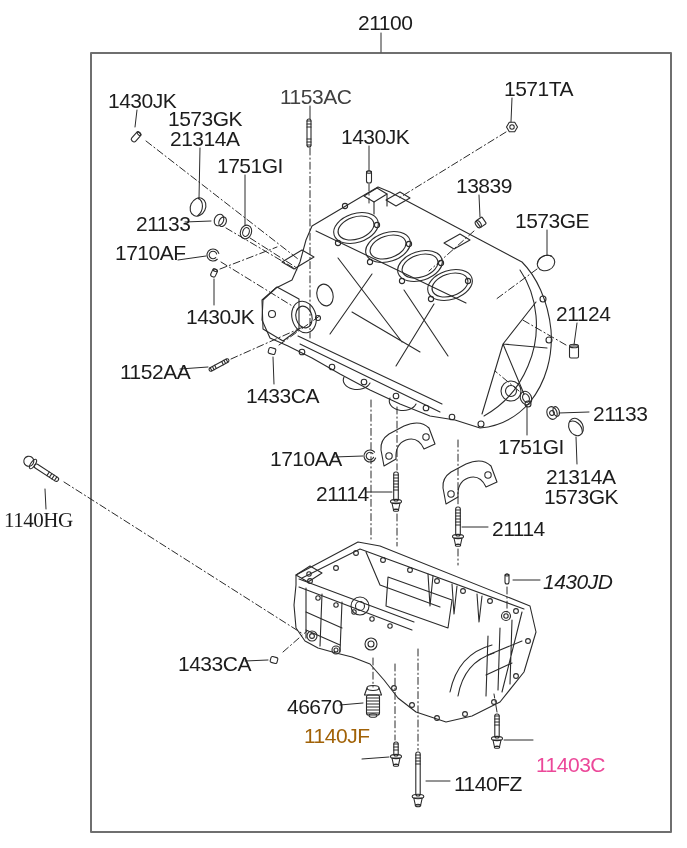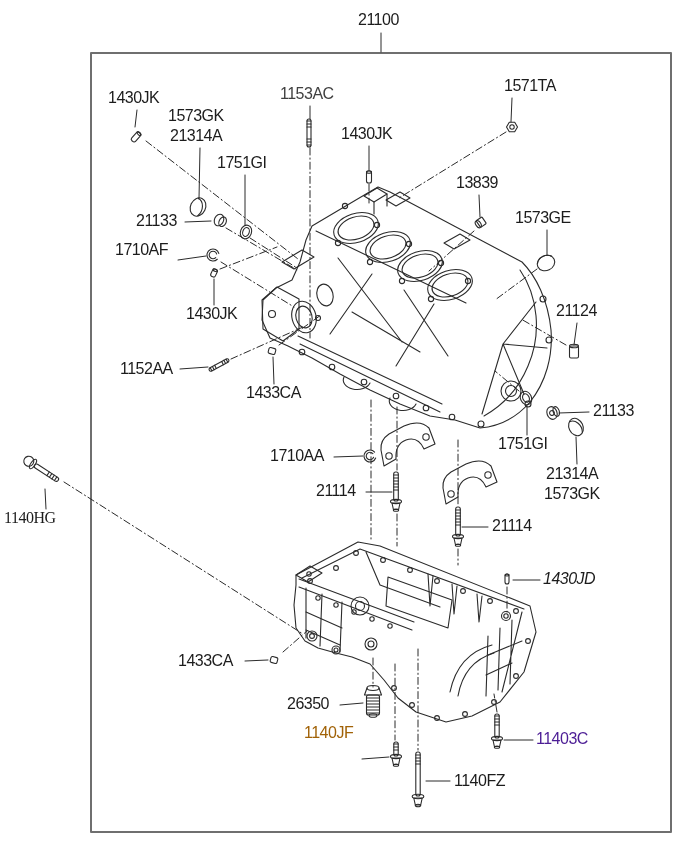--- a/index.html
+++ b/index.html
@@ -1,20 +1,20 @@
 <!DOCTYPE html>
 <html><head>
 <meta charset="utf-8">
 <style>
   html,body{margin:0;padding:0;background:#ffffff;}
   #stage{position:relative;width:687px;height:848px;background:#ffffff;overflow:hidden;
          font-family:"Liberation Sans",sans-serif;}
   #art-svg{position:absolute;left:0;top:0;}
   #callout-layer{position:absolute;left:0;top:0;width:100%;height:100%;}
-  .callout{position:absolute;font-size:16px;line-height:1;letter-spacing:-0.5px;
+  .callout{position:absolute;font-size:21px;line-height:1;letter-spacing:-0.5px;
            color:#1c1c1c;white-space:nowrap;cursor:default;}
   svg *{vector-effect:non-scaling-stroke;}
 </style>
 </head>
 <body>
 
 <div id="stage" style="background: rgb(255, 255, 255);">
 
 <svg id="art-svg" width="687" height="848" viewBox="0 0 687 848" xmlns="http://www.w3.org/2000/svg">
   <defs>
@@ -371,19 +371,19 @@
       <div class="callout" style="left: 593px; top: 403px; color: rgb(28, 28, 28);">21133</div>
       <div class="callout" style="left: 270px; top: 448px; color: rgb(28, 28, 28);">1710AA</div>
       <div class="callout" style="left: 498px; top: 436px; color: rgb(28, 28, 28);">1751GI</div>
       <div class="callout" style="left: 546px; top: 466px; color: rgb(28, 28, 28);">21314A</div>
       <div class="callout" style="left: 544px; top: 486px; color: rgb(28, 28, 28);">1573GK</div>
       <div class="callout" style="left: 316px; top: 483px; color: rgb(28, 28, 28);">21114</div>
       <div class="callout" style="left: 492px; top: 518px; color: rgb(28, 28, 28);">21114</div>
       <div class="callout" style="left: 4px; top: 510px; color: rgb(28, 28, 28); font-family: Liberation Serif, serif;">1140HG</div>
       <div class="callout" style="left: 543px; top: 571px; color: rgb(28, 28, 28); font-style: italic;">1430JD</div>
       <div class="callout" style="left: 178px; top: 653px; color: rgb(28, 28, 28);">1433CA</div>
-      <div class="callout" style="left: 287px; top: 696px; color: rgb(28, 28, 28);">26350</div>
-      <div class="callout" style="left: 536px; top: 731px; color: #4c1d95;">11403C</div>
+      <div class="callout" style="left: 287px; top: 696px; color: rgb(28, 28, 28);">46670</div>
+      <div class="callout" style="left: 536px; top: 754px; color: #ec4899;">11403C</div>
       <div class="callout" style="left: 304px; top: 725px; color: #a16207;">1140JF</div>
       <div class="callout" style="left: 454px; top: 773px; color: rgb(28, 28, 28);">1140FZ</div>
     </div>
 
 </div>
 
 </body></html>

